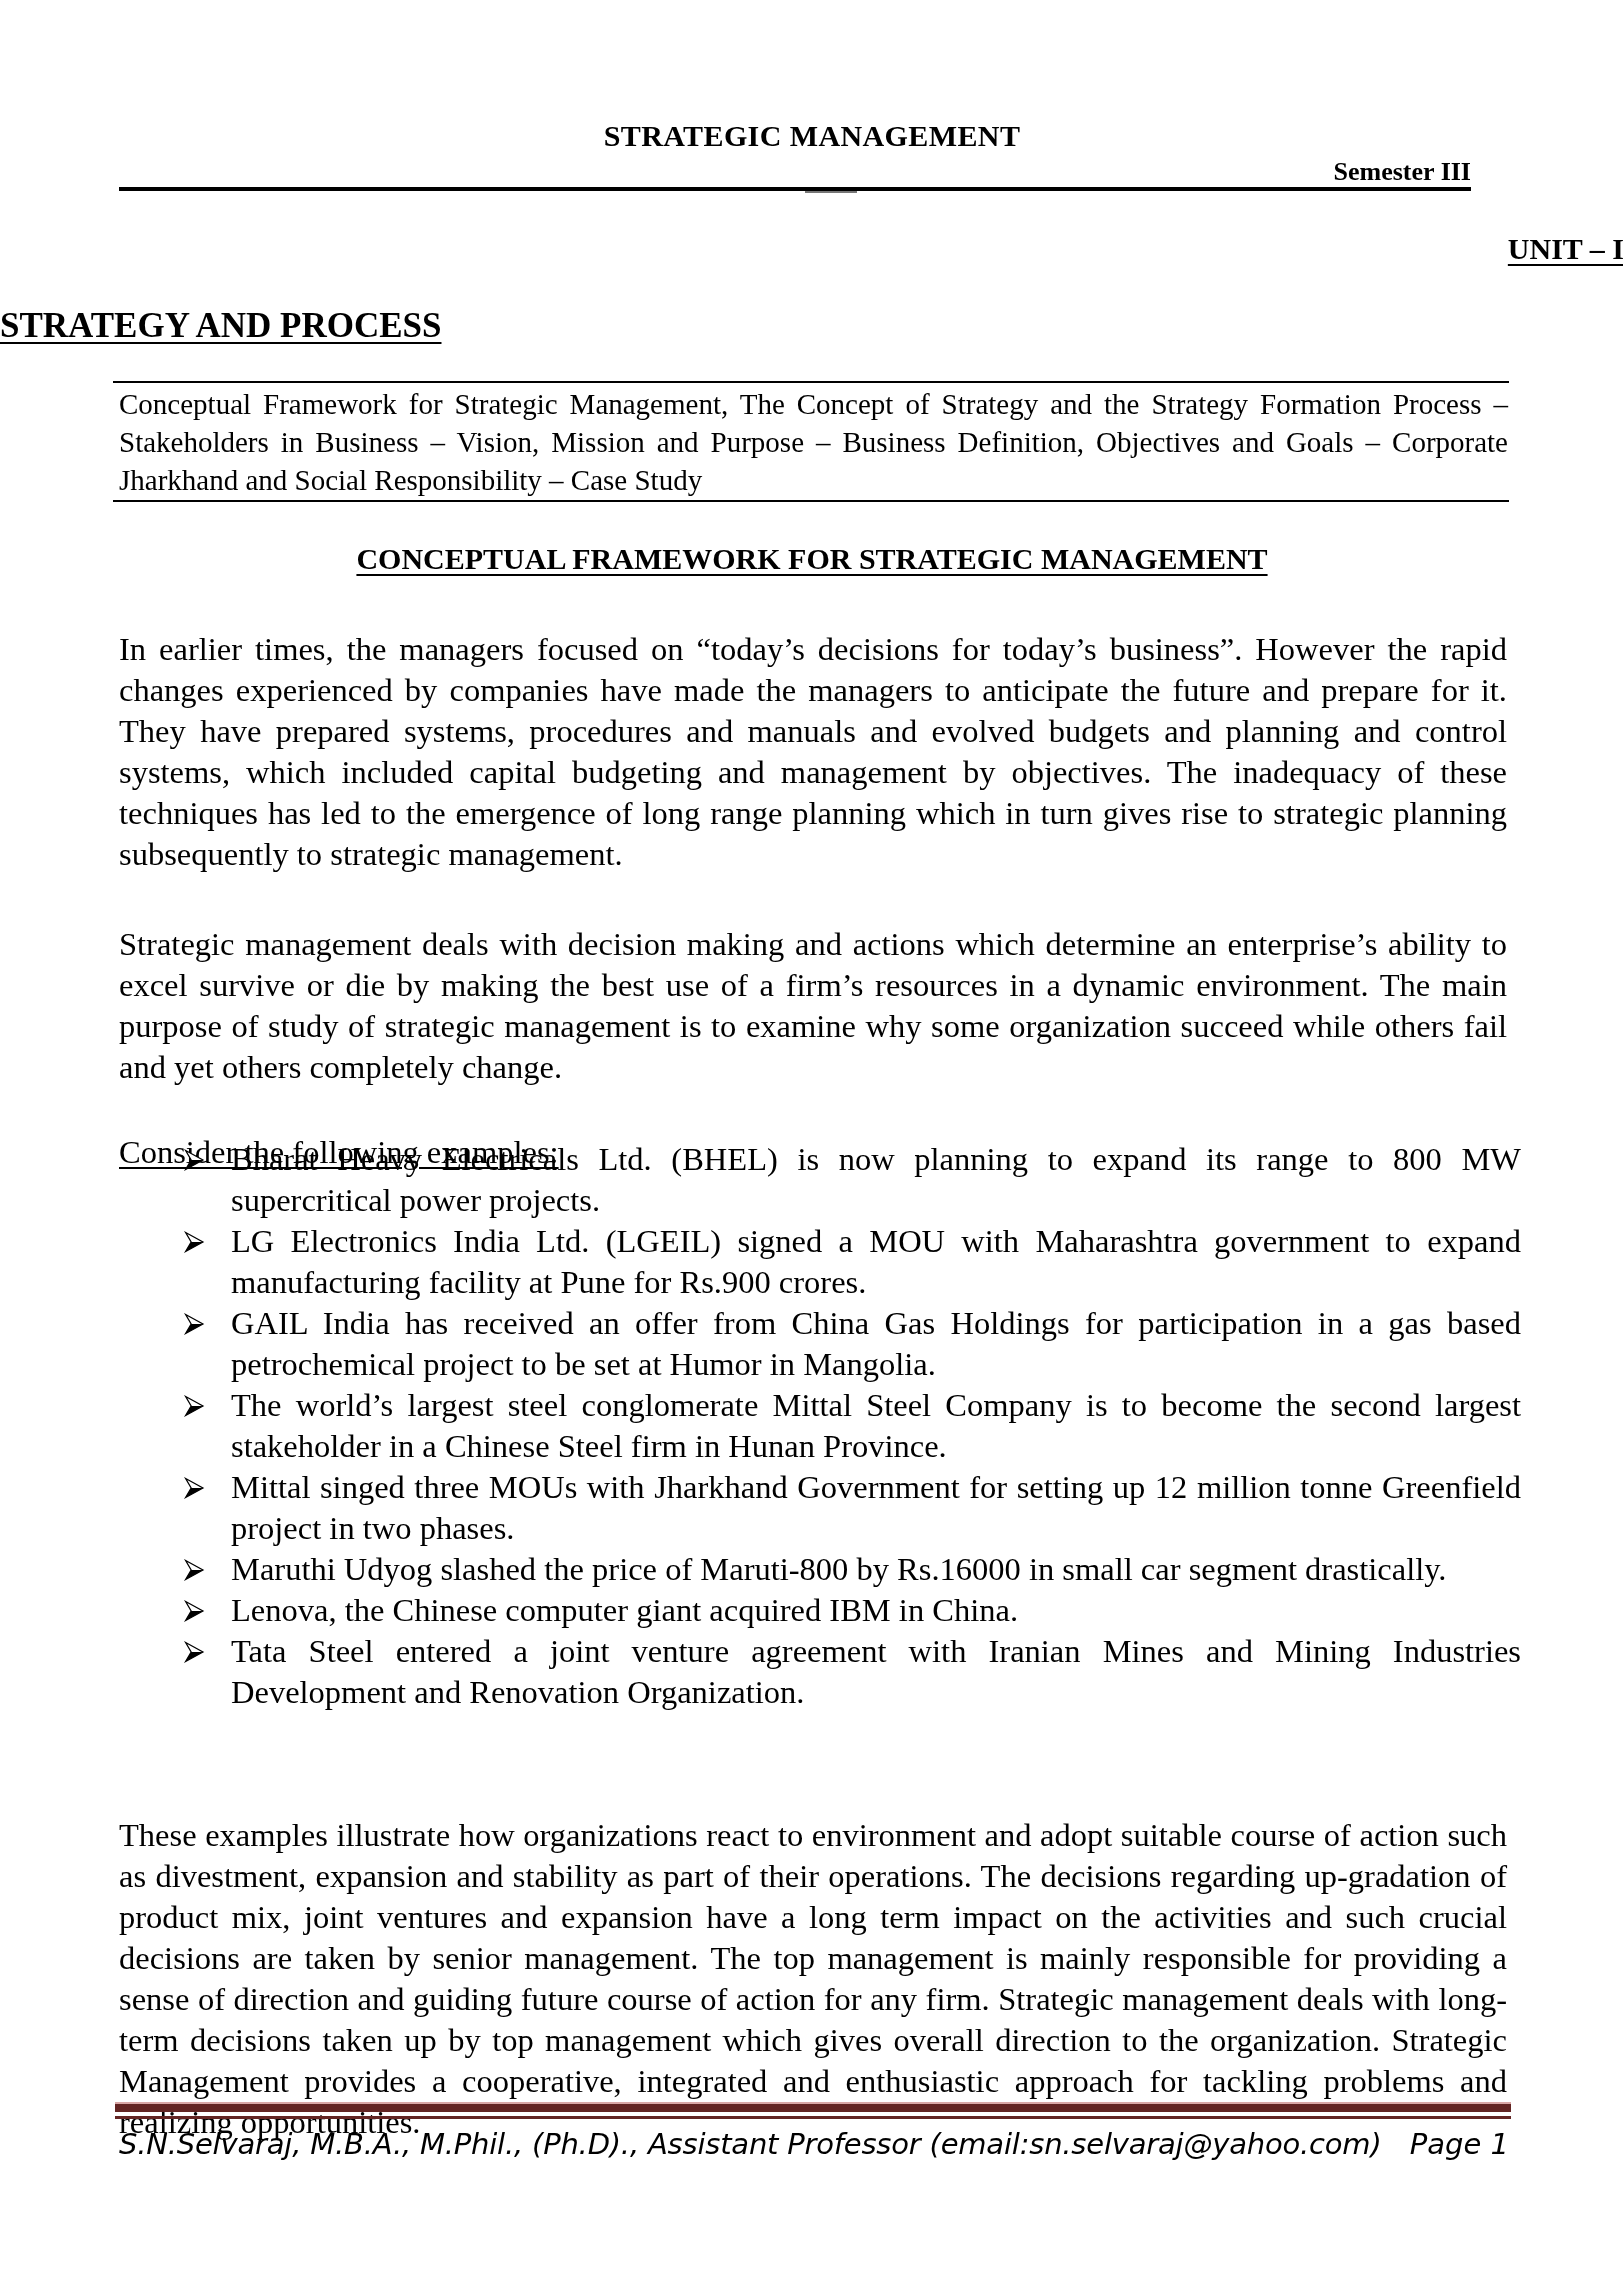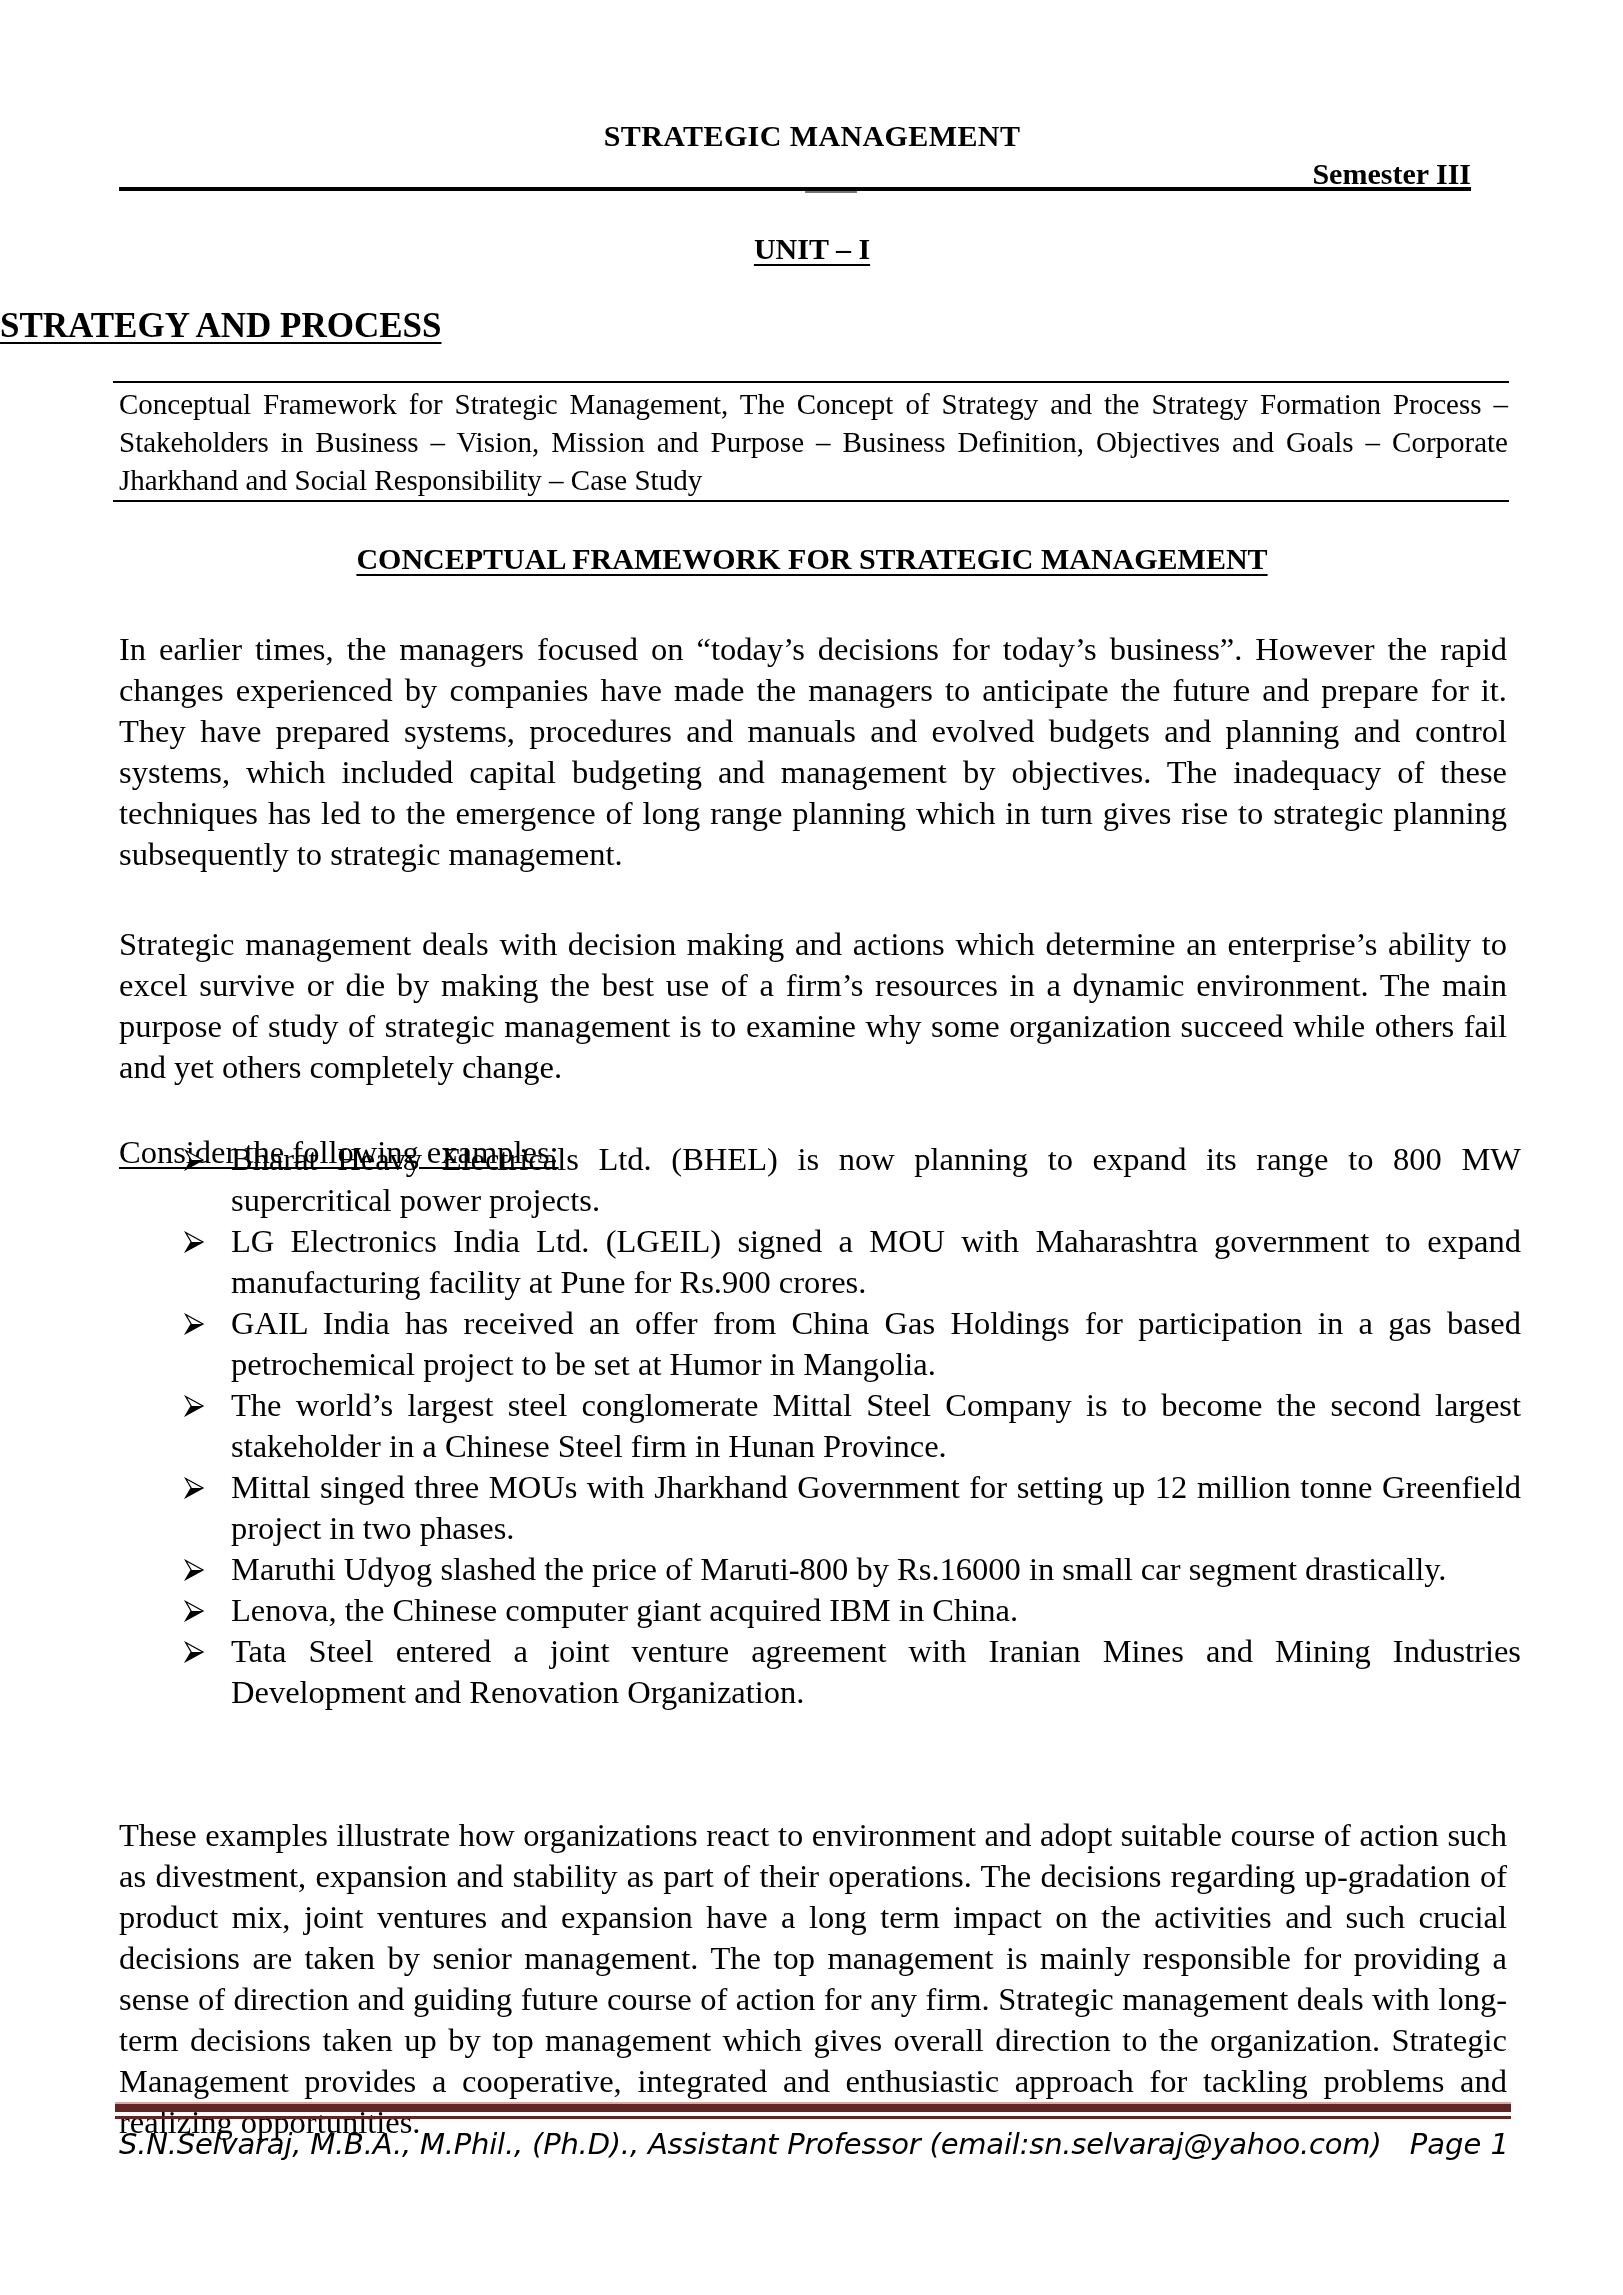--- a/index.html
+++ b/index.html
@@ -2,25 +2,25 @@
 <html style="font-size:12.7px"><head>
 <meta charset="utf-8">
 <style>
   html, body { margin: 0; padding: 0; background: #ffffff; }
   body { width: 1624px; height: 2295px; position: relative; overflow: hidden;
          font-family: "Liberation Serif", "DejaVu Serif", serif; color: #000; }
   .page { position: absolute; left: 0; top: 0; width: 1624px; height: 2295px; }
 
   .hdr-title { position: absolute; top: 119px; left: 0; width: 1624px; text-align: center;
                font-weight: bold; font-size: 30px; letter-spacing: 0.4px; }
-  .hdr-sem { position: absolute; top: 157px; right: 153px; font-weight: bold; font-size: 30px; }
+  .hdr-sem { position: absolute; top: 157px; right: 153px; font-weight: bold; font-size: 26px; }
   .hdr-rule { position: absolute; top: 187px; left: 119px; width: 1352px; height: 4px; background: #000; }
   .hdr-rule-nub { position: absolute; top: 191px; left: 805px; width: 52px; height: 2.4px; background: #777; }
 
-  .unit { position: absolute; top: 232px; left: 0; width: 1624px; text-align: center;
+  .unit { position: absolute; top: 232px; left: 0; width: 1624px; text-align: right;
           font-weight: bold; font-size: 30px; text-decoration: underline; text-decoration-thickness: 2.4px; text-underline-offset: 4.8px; }
   .unit-sub { position: absolute; top: 306px; left: 0; width: 1320px; text-align: left;
               font-weight: bold; font-size: 35px; text-decoration: underline; text-decoration-thickness: 2.4px; text-underline-offset: 4.8px; }
 
   .syl-rule-top { position: absolute; top: 381px; left: 113px; width: 1396px; height: 2.4px; background: #000; }
   .syl-rule-bot { position: absolute; top: 500px; left: 113px; width: 1396px; height: 2.4px; background: #000; }
   .syllabus { position: absolute; top: 385px; left: 119px; width: 1389px; font-size: 29px; line-height: 38px;
               text-align: justify; text-align-last: left; }
 
   .sec-heading { position: absolute; top: 542px; left: 0; width: 1624px; text-align: center;

